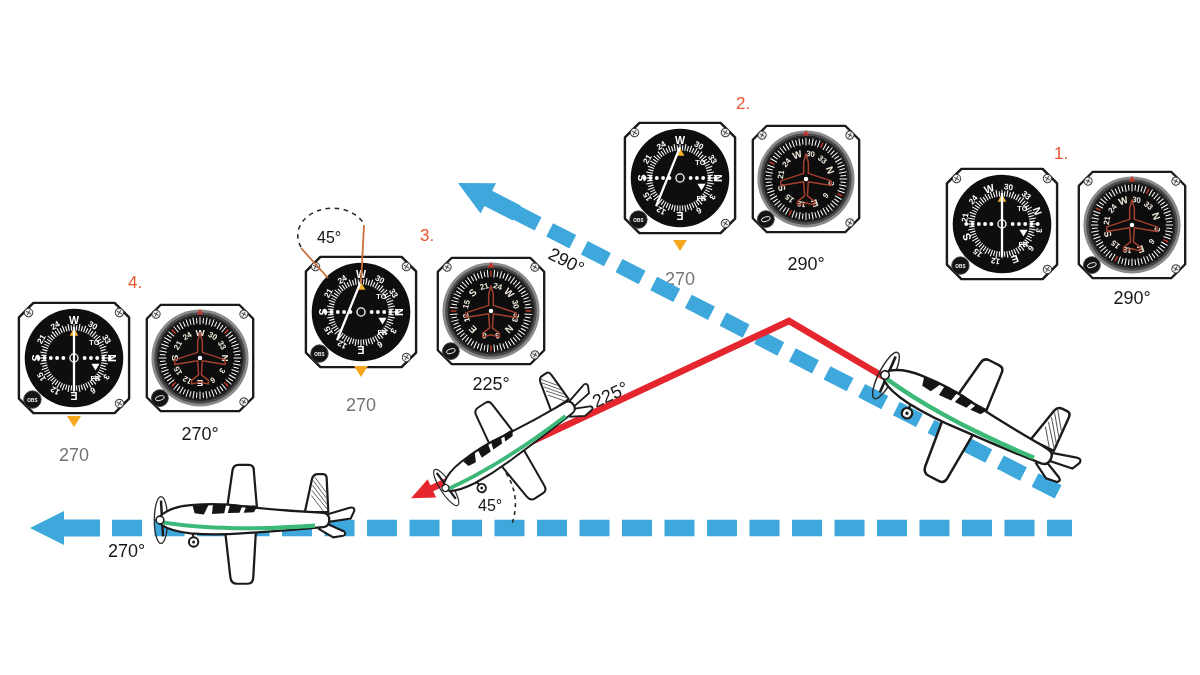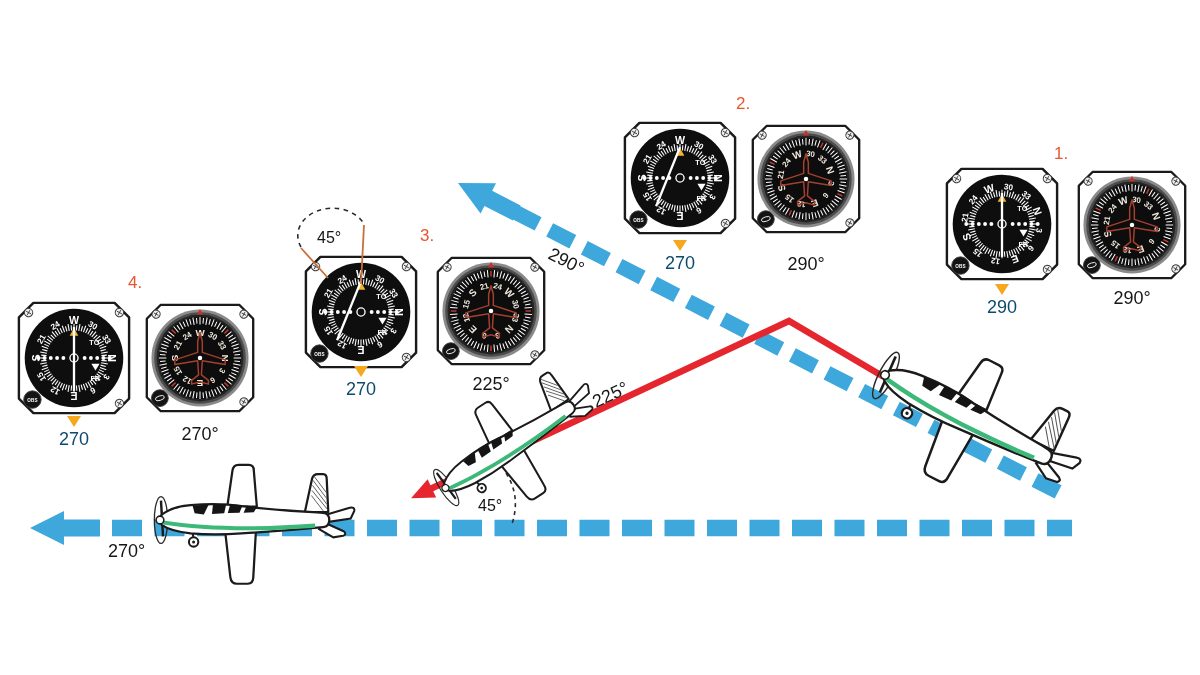--- a/index.html
+++ b/index.html
@@ -5,21 +5,21 @@
   html,body{margin:0;padding:0;background:#fff;}
   #canvas{position:relative;width:1200px;height:675px;background:#fff;overflow:hidden;
           font-family:"Liberation Sans",sans-serif;}
   #scene{position:absolute;left:0;top:0;z-index:5;pointer-events:none;}
   svg text{font-family:"Liberation Sans",sans-serif;}
   .instrument{position:absolute;z-index:1;}
   .station-number{position:absolute;z-index:2;font-size:17px;color:var(--orange,#E8562D);}
   .vor-label,.hi-label{position:absolute;z-index:2;text-align:center;color:#161616;}
   .pointer-tri{width:0;height:0;margin:0 auto;border-left:7px solid transparent;
                border-right:7px solid transparent;border-top:11px solid var(--pointer,#F5A81E);}
-  .course-num{font-size:18px;margin-top:2px;color:#0c4a6e;}
+  .course-num{font-size:18px;margin-top:18px;color:#737373;}
   .hi-label{font-size:18px;}
   .path-label{font-size:18px;fill:#161616;}
   .angle-label{font-size:16px;fill:#161616;}
   .blue-fill{fill:var(--blue,#3EA8DC);}
   .blue-stroke{stroke:var(--blue,#3EA8DC);}
   .red-fill{fill:var(--red,#E5262E);}
   .red-stroke{stroke:var(--red,#E5262E);}
   .green-fill{fill:var(--green,#3CB878);}
   .leader{stroke:var(--leader,#C96F3B);stroke-width:1.8;}
 </style>
@@ -145,24 +145,20 @@
       <circle cx="29.5" cy="60" r="2" fill="#fff"></circle>
       <circle cx="90.5" cy="60" r="2" fill="#fff"></circle>
       <circle cx="23" cy="60" r="2" fill="#fff"></circle>
       <circle cx="97" cy="60" r="2" fill="#fff"></circle>
       <circle cx="60" cy="60" r="4.2" fill="none" stroke="#fff" stroke-width="1.4"></circle>
       <line x1="60" y1="28" x2="60" y2="94" stroke="#fff" stroke-width="2.4"></line>
       <text x="81" y="47" text-anchor="middle" font-size="7.5" font-weight="bold" fill="#fff">TO</text>
       <polygon points="78,66 86.5,66 82.2,73" fill="#fff"></polygon>
       <text x="82" y="84" text-anchor="middle" font-size="7.5" font-weight="bold" fill="#fff">FR</text>
     </svg>
-  <div class="vor-label" style="left:944px;top:284px;width:116px;">
-    <div class="pointer-tri"></div>
-    <div class="course-num">290</div>
-  </div>
   <svg class="instrument hi" viewBox="0 0 120 120" style="left:1076px;top:169px;width:112px;height:112px;">
       <polygon points="18,3 102,3 117,18 117,102 102,117 18,117 3,102 3,18" fill="#fff" stroke="#1a1a1a" stroke-width="2.5" stroke-linejoin="round"></polygon>
       <g transform="rotate(28 13 13)">
         <circle cx="13" cy="13" r="4.3" fill="#efefef" stroke="#3a3a3a" stroke-width="1.1"></circle>
         <line x1="10.2" y1="13" x2="15.8" y2="13" stroke="#3a3a3a" stroke-width="0.9"></line>
         <line x1="13" y1="10.2" x2="13" y2="15.8" stroke="#3a3a3a" stroke-width="0.9"></line>
       </g>
       <g transform="rotate(28 107 13)">
         <circle cx="107" cy="13" r="4.3" fill="#efefef" stroke="#3a3a3a" stroke-width="1.1"></circle>
         <line x1="104.2" y1="13" x2="109.8" y2="13" stroke="#3a3a3a" stroke-width="0.9"></line>

